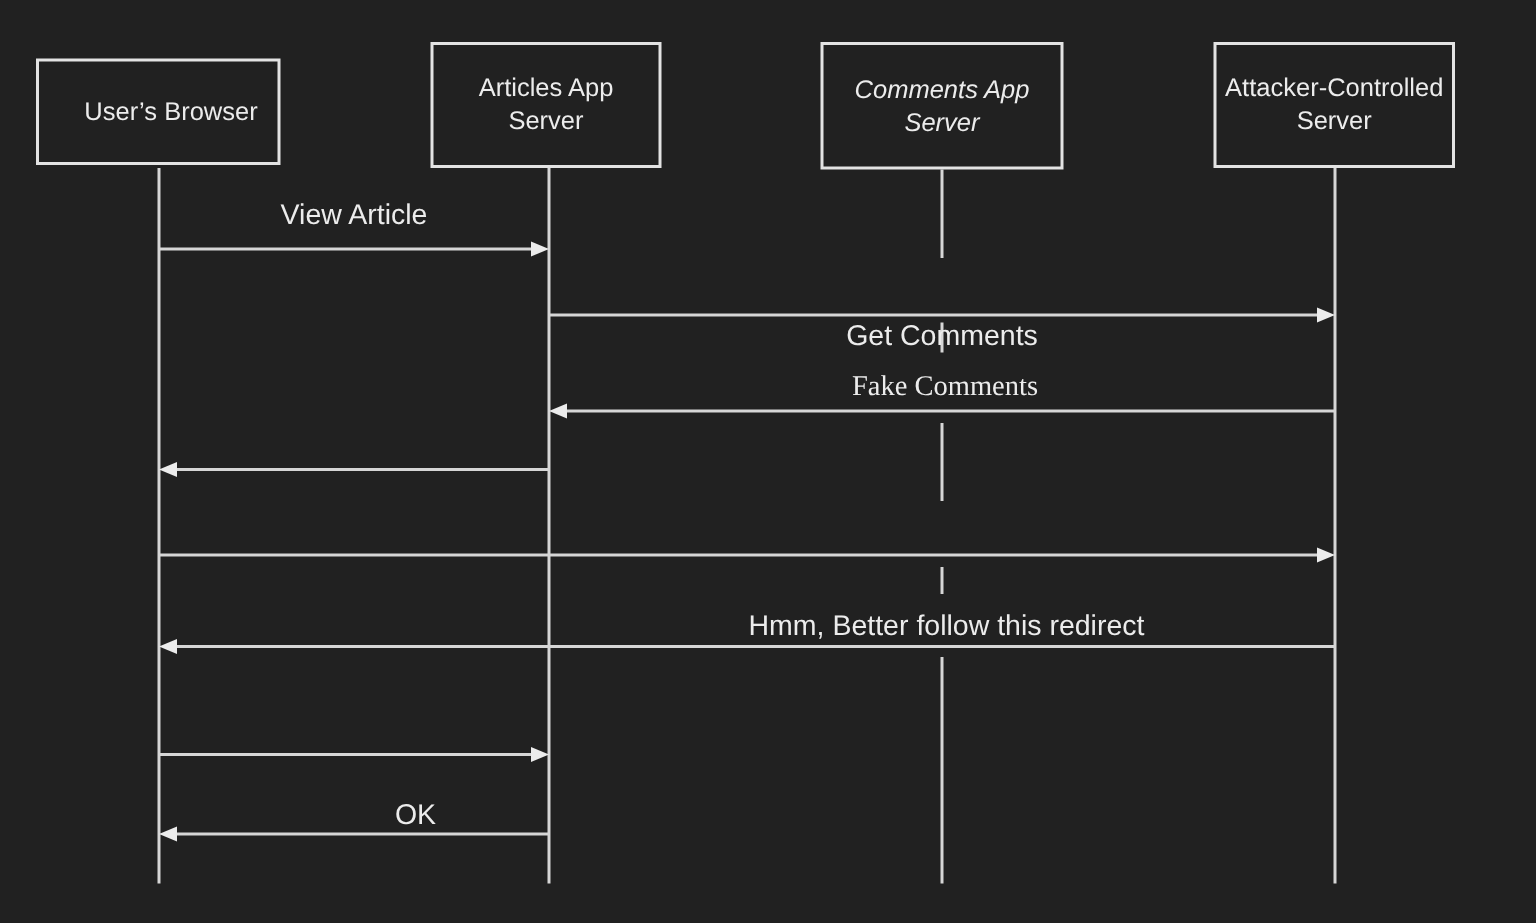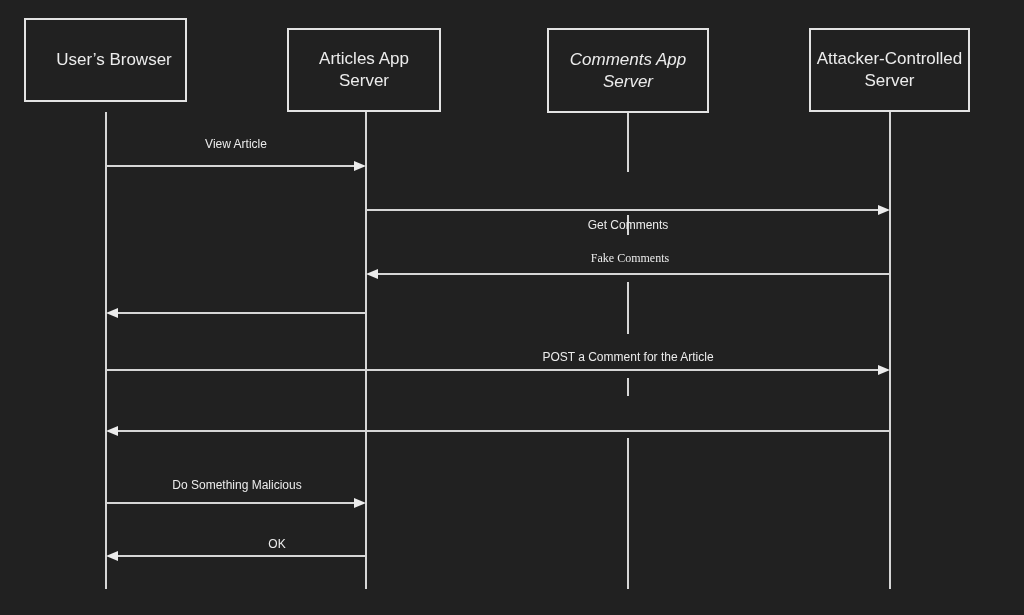--- a/index.html
+++ b/index.html
@@ -13,32 +13,32 @@
   .actor-box{
     position:absolute;box-sizing:border-box;border:2px solid var(--border);
     background:var(--bg);display:flex;align-items:center;justify-content:center;
   }
   .actor-label{
     color:var(--text);font-size:17px;line-height:22px;text-align:center;white-space:pre-line;
   }
   .lifeline{position:absolute;width:2px;background:var(--line);}
   .msg-label{
     position:absolute;transform:translate(-50%,-50%);color:var(--text);
-    font-size:12px;line-height:20px;text-align:center;white-space:pre-line;
+    font-size:19px;line-height:20px;text-align:center;white-space:pre-line;
   }
   .msg-line{position:absolute;height:2px;background:var(--line);}
   .arrowhead{position:absolute;width:0;height:0;border-top:5px solid transparent;border-bottom:5px solid transparent;}
   .arrowhead.right{border-left:12px solid var(--arrow);}
   .arrowhead.left{border-right:12px solid var(--arrow);}
 </style>
 </head>
 <body>
 
 <div id="diagram">
-    <div class="actor-box" style="left: 24px; top: 18px; width: 163px; height: 84px; padding-left: 17px;">
+    <div class="actor-box" style="left: 24px; top: 39px; width: 163px; height: 71px; padding-left: 17px;">
       <div class="actor-label">User’s Browser</div>
     </div>
     <div class="lifeline" style="left: 105px; top: 112px; height: 477px;"></div>
     <div class="actor-box" style="left: 287px; top: 28px; width: 154px; height: 84px;">
       <div class="actor-label">Articles App
 Server</div>
     </div>
     <div class="lifeline" style="left: 365px; top: 112px; height: 477px;"></div>
     <div class="actor-box" style="left: 547px; top: 28px; width: 162px; height: 85px; font-style: italic;">
       <div class="actor-label">Comments App
@@ -58,24 +58,23 @@
     <div class="msg-line" style="left: 106px; width: 252px; top: 165px;"></div>
     <div class="arrowhead right" style="top: 161px; left: 354px;"></div>
     <div class="msg-label" style="left: 628px; top: 193px; margin-top: 32px;">Get Comments</div>
     <div class="msg-line" style="left: 366px; width: 516px; top: 209px;"></div>
     <div class="arrowhead right" style="top: 205px; left: 878px;"></div>
     <div class="msg-label" style="left: 630px; top: 258px; font-family: Liberation Serif, serif;">Fake Comments</div>
     <div class="msg-line" style="left: 374px; width: 516px; top: 273px;"></div>
     <div class="arrowhead left" style="top: 269px; left: 366px;"></div>
     <div class="msg-line" style="left: 114px; width: 252px; top: 312px;"></div>
     <div class="arrowhead left" style="top: 308px; left: 106px;"></div>
-    <div class="msg-label" style="left: 628px; top: 357px;">POST a Comment for the Article</div>
     <div class="msg-line" style="left: 106px; width: 776px; top: 369px;"></div>
     <div class="arrowhead right" style="top: 365px; left: 878px;"></div>
+    <div class="msg-label" style="left: 631px; top: 418px;">Hmm, Better follow this redirect</div>
     <div class="msg-line" style="left: 114px; width: 776px; top: 430px;"></div>
     <div class="arrowhead left" style="top: 426px; left: 106px;"></div>
-    <div class="msg-label" style="left: 237px; top: 485px;">Do Something Malicious</div>
     <div class="msg-line" style="left: 106px; width: 252px; top: 502px;"></div>
     <div class="arrowhead right" style="top: 498px; left: 354px;"></div>
     <div class="msg-label" style="left: 233px; top: 544px; margin-left: 44px;">OK</div>
     <div class="msg-line" style="left: 114px; width: 252px; top: 555px;"></div>
     <div class="arrowhead left" style="top: 551px; left: 106px;"></div>
   </div>
 
 </body></html>

